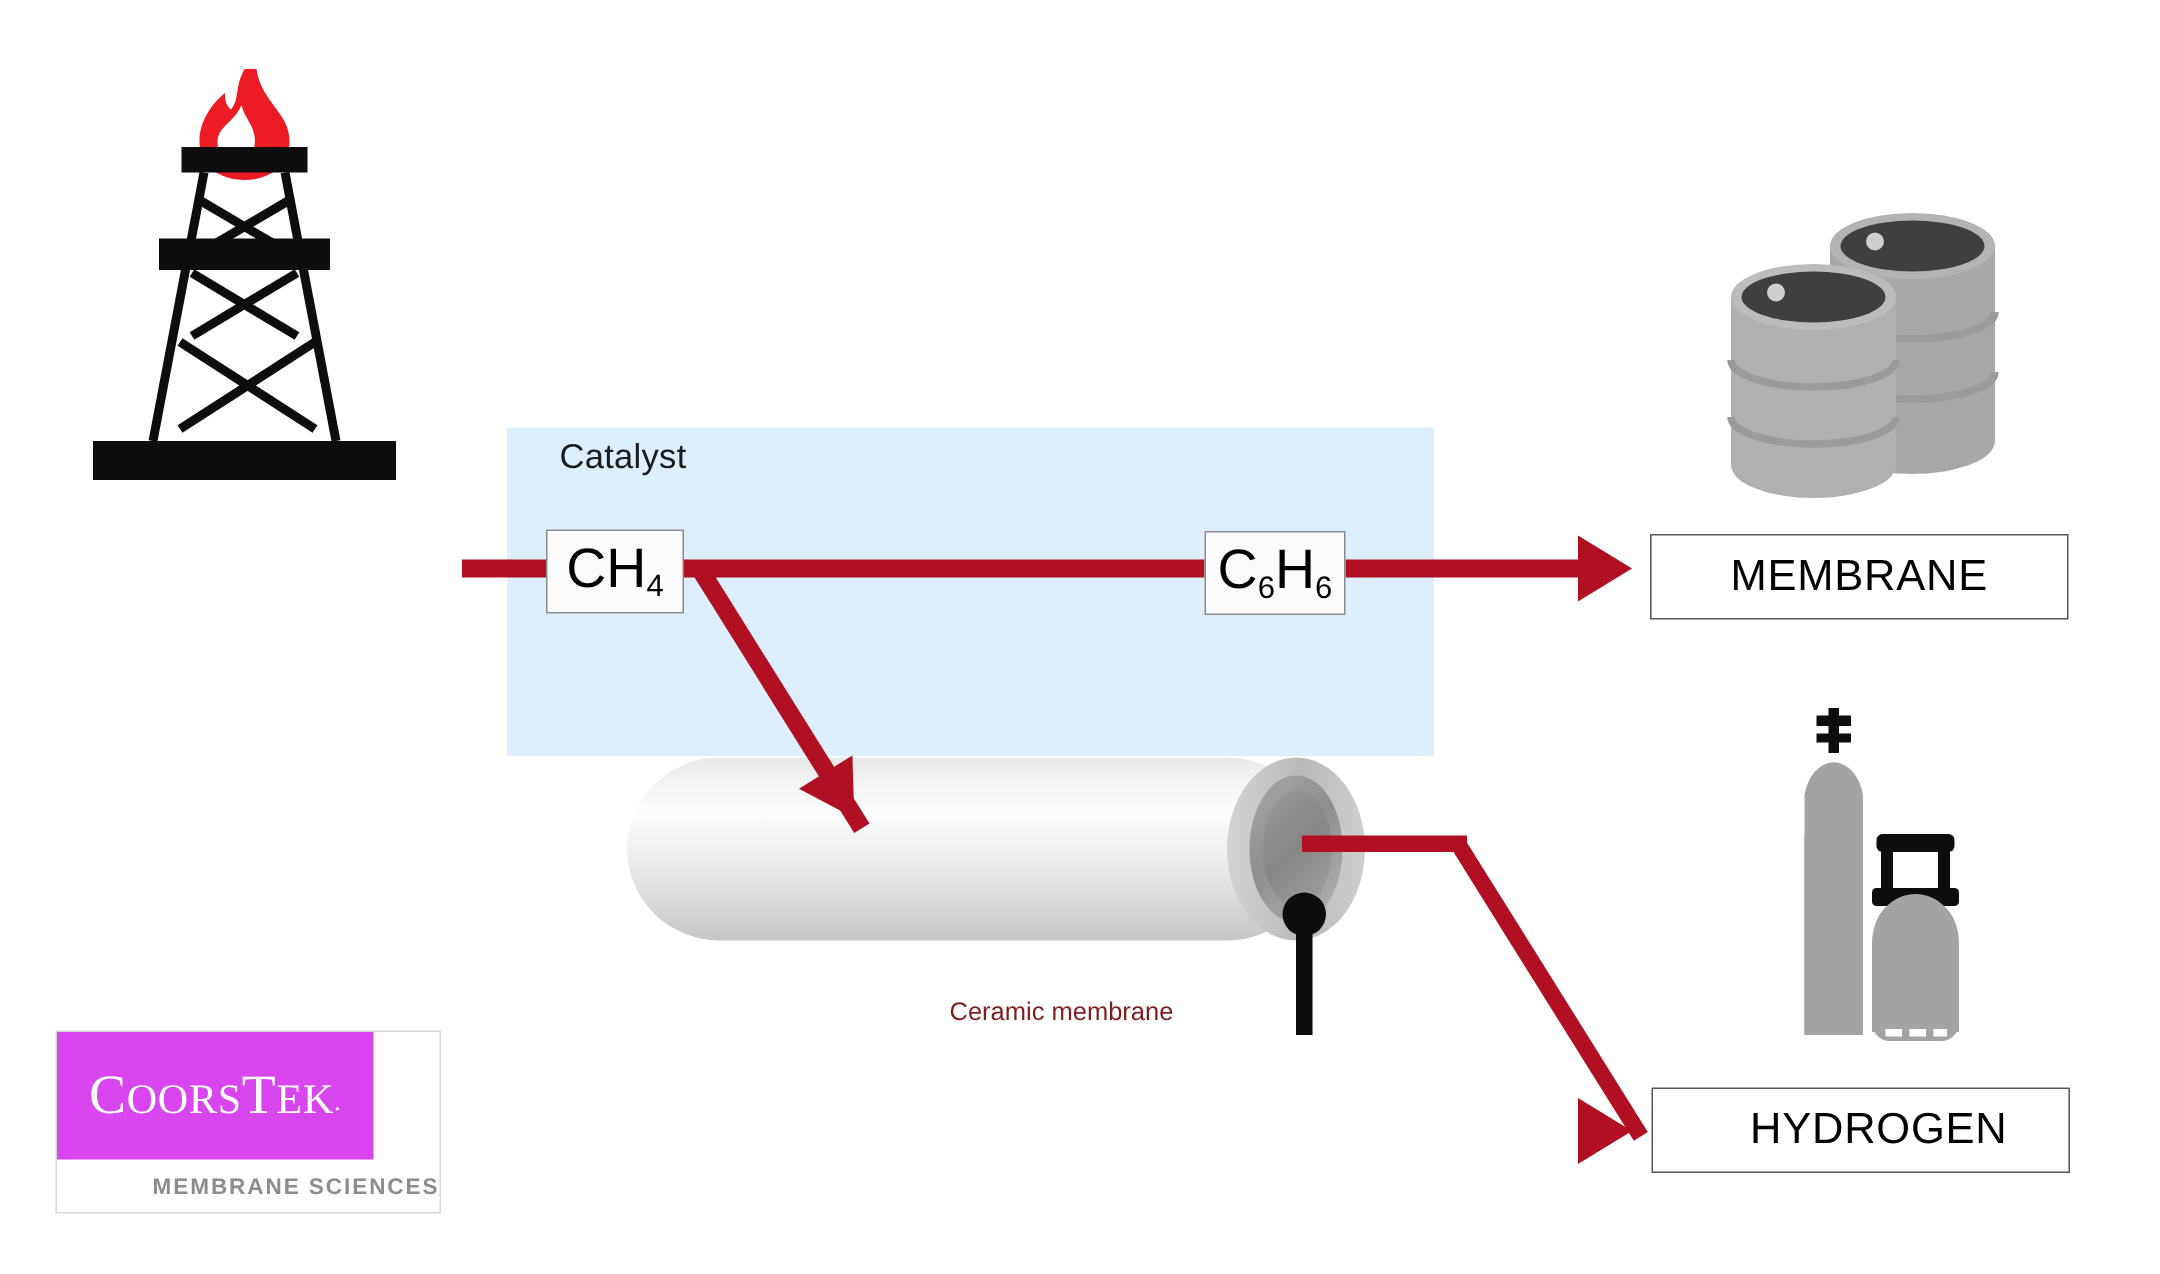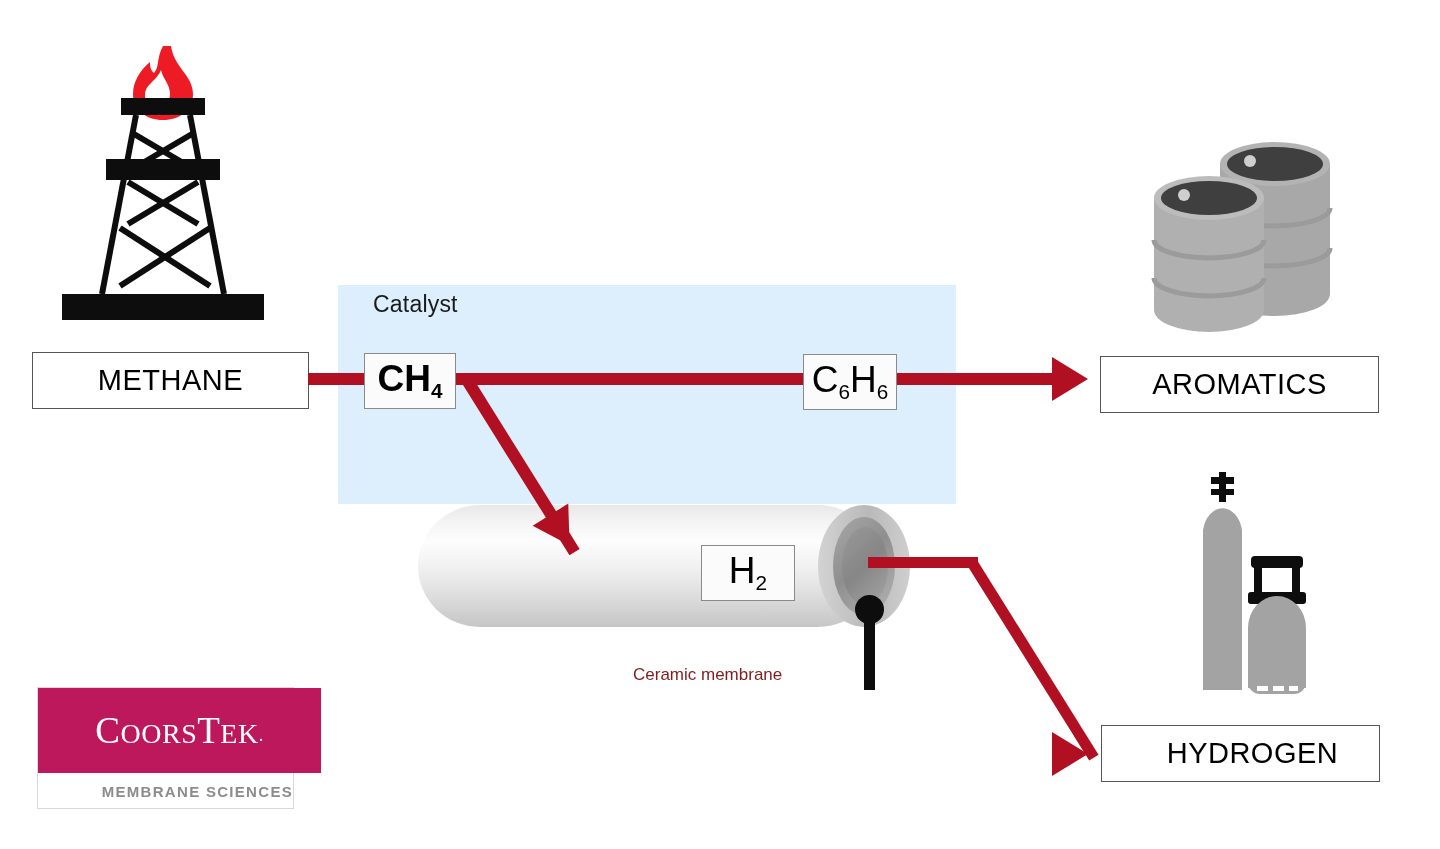--- a/index.html
+++ b/index.html
@@ -55,21 +55,21 @@
     border: 1px solid #8a8a8a;
     background: #fbfbfb;
     display: flex;
     align-items: center;
     justify-content: center;
     color: #000;
     z-index: 6;
   }
   .chip .f { font-size: 37px; line-height: 1; }
   .chip .f sub { font-size: 0.56em; vertical-align: -0.32em; }
-  .chip-ch4 { left: 364px; top: 353px; width: 92px; height: 56px; font-weight: bold; }
+  .chip-ch4 { left: 364px; top: 353px; width: 92px; height: 56px; }
   .chip-c6h6 { left: 803px; top: 354px; width: 94px; height: 56px; }
   .chip-h2 { left: 701px; top: 545px; width: 94px; height: 56px; }
 
   
   .redline { background: #b01022; z-index: 5; }
   .ln-methane-ch4 { left: 308px; top: 373px; width: 58px;  height: 12px; }
   .ln-ch4-c6h6    { left: 455px; top: 373px; width: 350px; height: 12px; }
   .ln-c6h6-arr    { left: 895px; top: 373px; width: 160px; height: 12px; }
   .ln-h2-out      { left: 868px; top: 557px; width: 110px; height: 11px; }
 
@@ -180,22 +180,22 @@
   .logo {
     left: 37px; top: 687px;
     width: 257px; height: 122px;
     box-sizing: border-box;
     border: 1px solid #d8d8d8;
     background: #ffffff;
   }
   .logo-red {
     position: absolute;
     left: 0; top: 0;
-    width: 283px; height: 85px;
-    background: #be185d;
+    width: 211px; height: 85px;
+    background: #d946ef;
     display: flex;
     align-items: center;
     justify-content: center;
   }
   .logo-word {
     color: #ffffff;
     font-family: "Liberation Serif", serif;
     font-size: 37px;
     letter-spacing: 0.5px;
     white-space: nowrap;
@@ -315,33 +315,27 @@
   <div class="abs redline ln-h2-out"></div>
   <div class="abs diag diag-h2"></div>
   <div class="abs arrowhead-right ah-hydrogen"></div>
 
   <div class="abs chip chip-ch4">
     <span class="f"><span>CH</span><sub>4</sub></span>
   </div>
   <div class="abs chip chip-c6h6">
     <span class="f"><span>C</span><sub>6</sub><span>H</span><sub>6</sub></span>
   </div>
-  <div class="abs chip chip-h2">
-    <span class="f"><span>H</span><sub>2</sub></span>
-  </div>
 
   <div class="abs callout-stem"></div>
   <div class="abs callout-dot"></div>
   <div class="abs callout-text">Ceramic membrane</div>
 
-  <div class="abs endbox box-methane">
-    <span>METHANE</span>
-  </div>
   <div class="abs endbox box-aromatic">
-    <span>AROMATICS</span>
+    <span>MEMBRANE</span>
   </div>
   <div class="abs endbox box-hydrogen">
     <span>HYDROGEN</span>
   </div>
 
   <div class="abs logo">
     <div class="logo-red">
       <span class="logo-word"><span class="cap">C</span><span class="sm">OORS</span><span class="cap">T</span><span class="sm">EK</span><span class="dot">.</span></span>
     </div>
     <div class="logo-sub">

